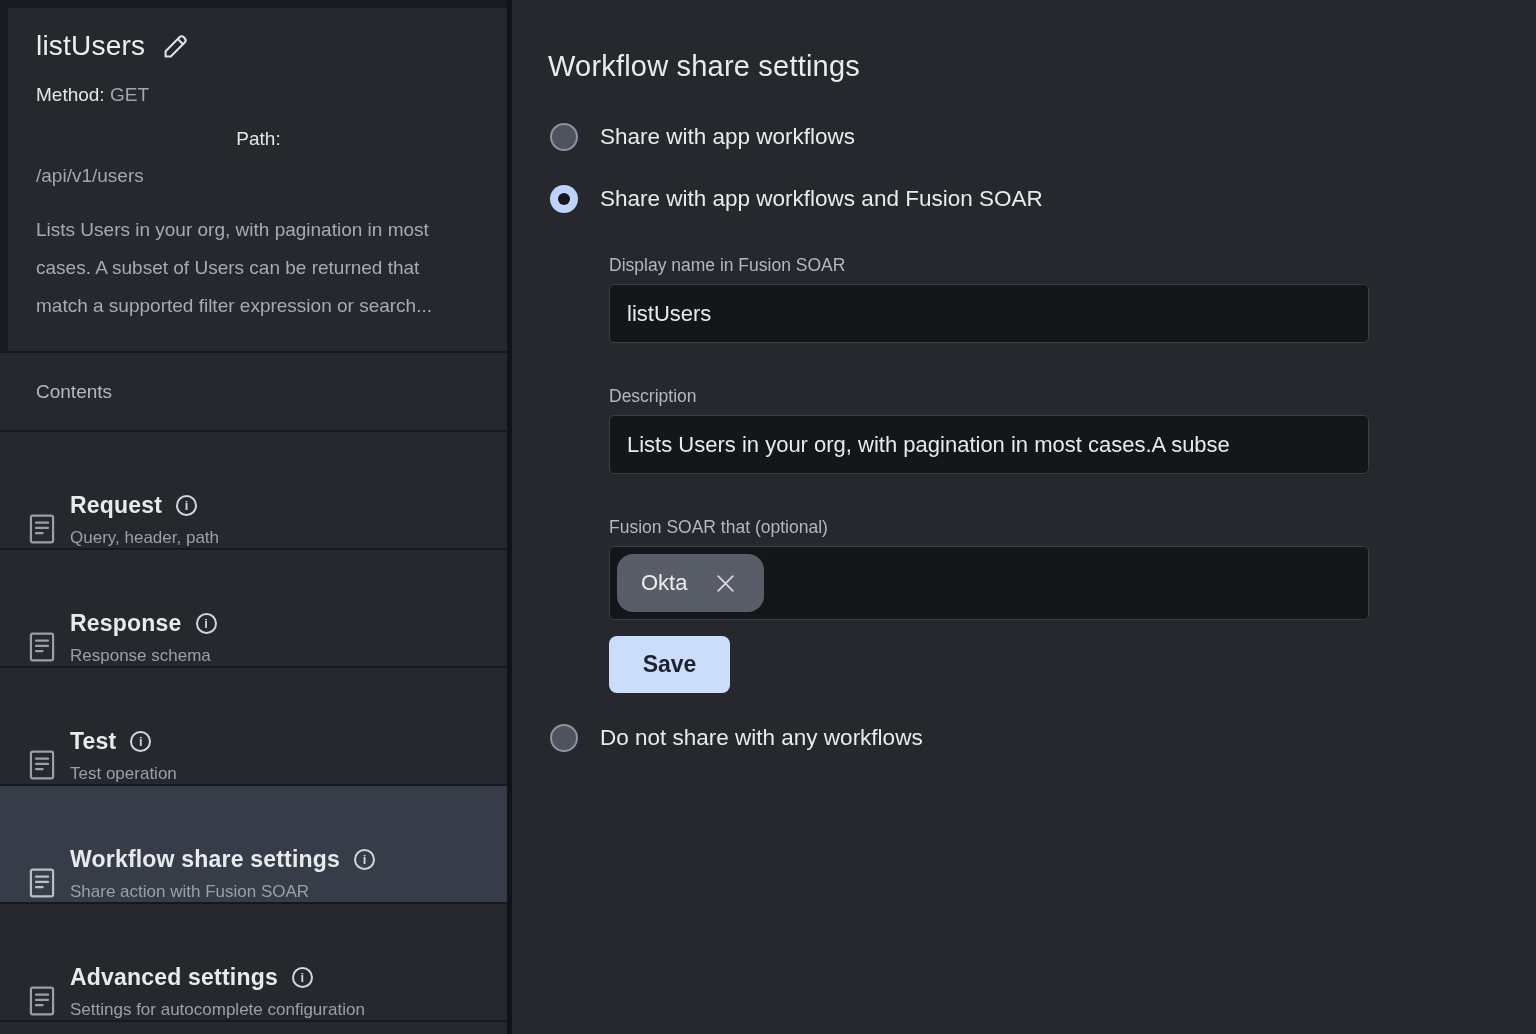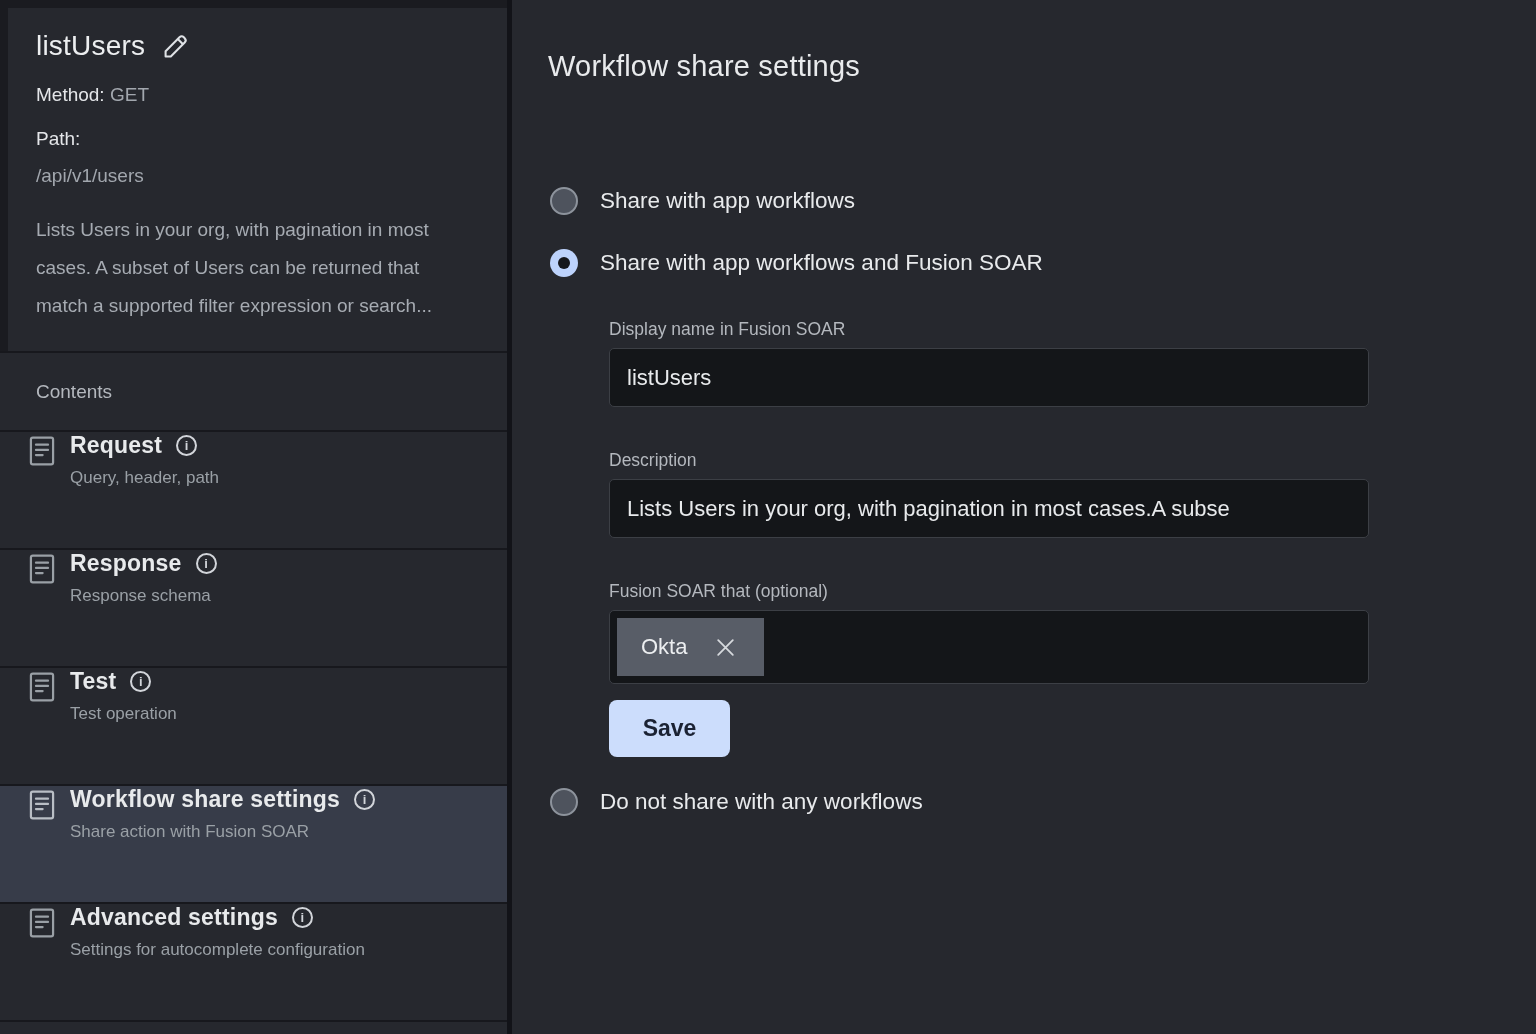--- a/index.html
+++ b/index.html
@@ -23,33 +23,33 @@
     border-left:8px solid #1a1b20;
     background:#26282e;
   }
   .side-card { padding:22px 26px 26px 28px; }
   .title-row { display:flex; align-items:center; gap:16px; margin-bottom:22px; }
   .op-title { font-size:28px; font-weight:500; color:#eceef0; letter-spacing:.2px; }
   .pencil { width:29px; height:29px; cursor:pointer; }
   .meta-line { font-size:19px; margin-bottom:22px; }
   .meta-label { color:#e4e6e9; font-weight:500; }
   .meta-value { color:#a2a7ae; font-weight:400; }
-  .path-label { margin-bottom:15px; }
+  .path-label { margin-bottom:15px;text-align:center; }
   .path-value { margin-bottom:24px; }
   .op-desc { font-size:19px; color:#a6abb2; line-height:38px; max-width:430px; }
 
   .contents-header {
     border-top:2px solid #17181d;
     padding:28px 16px 27px 36px;
     font-size:19px; color:#b4b8be;
   }
 
   .nav-list { display:flex; flex-direction:column; flex:1; }
   .nav-row {
-    display:flex; align-items:flex-start; gap:9px;
+    display:flex; align-items:flex-end; gap:9px;
     height:118px; padding:0 18px 0 23px;
     border-top:2px solid #17181d;
     cursor:pointer;
   }
   .nav-row.selected { background:#373c49; }
   .doc-icon { width:38px; height:38px; flex:none; }
   .nav-text { display:flex; flex-direction:column; }
   .nav-title-line { display:flex; align-items:center; gap:14px; }
   .nav-title { font-size:23px; font-weight:600; color:#e8eaec; letter-spacing:.2px; }
   .info-icon {
@@ -67,21 +67,21 @@
     padding:48px 0 0 0; position:relative;
   }
   .page-title {
     font-size:29px; font-weight:500; color:#e8eaec;
     margin-left:36px; line-height:36px; letter-spacing:.2px;
   }
   .radio-row {
     display:flex; align-items:center; gap:22px;
     margin-left:38px; cursor:pointer;
   }
-  .radio-row.r1 { margin-top:103px; }
+  .radio-row.r1 { margin-top:39px; }
   .radio-row.r2 { margin-top:34px; }
   .radio-row.r3 { margin-top:31px; }
   .radio {
     width:28px; height:28px; border-radius:50%; flex:none;
     background:#4e535d; border:2px solid #8d939c;
     display:flex; align-items:center; justify-content:center;
   }
   .radio.checked { background:#bdd3fc; border:none; }
   .radio.checked::after {
     content:''; width:12px; height:12px; border-radius:50%; background:#15171c;
@@ -97,21 +97,21 @@
     color:#e8eaec; font-size:22px; padding:0 17px;
     font-family:"Liberation Sans","DejaVu Sans",sans-serif;
     outline:none; white-space:nowrap; overflow:hidden;
   }
   .tags-field {
     width:760px; height:74px;
     background:#141619; border:1.5px solid #3c3f45; border-radius:5px;
     padding:7px; display:flex; align-items:center; cursor:text;
   }
   .chip {
-    height:58px; background:#585d67; border-radius:0;
+    height:58px; background:#585d67; border-radius:16px;
     display:inline-flex; align-items:center; gap:25px;
     padding:0 25px 0 24px;
     font-size:22px; color:#eceef0;
   }
   .chip-x { width:27px; height:27px; cursor:pointer; display:block; }
   .save-btn {
     margin-top:16px; width:121px; height:57px;
     background:#ccddfc; border:none; border-radius:8px;
     font-family:"Liberation Sans","DejaVu Sans",sans-serif;
     font-size:23px; font-weight:700; color:#1b2233;

